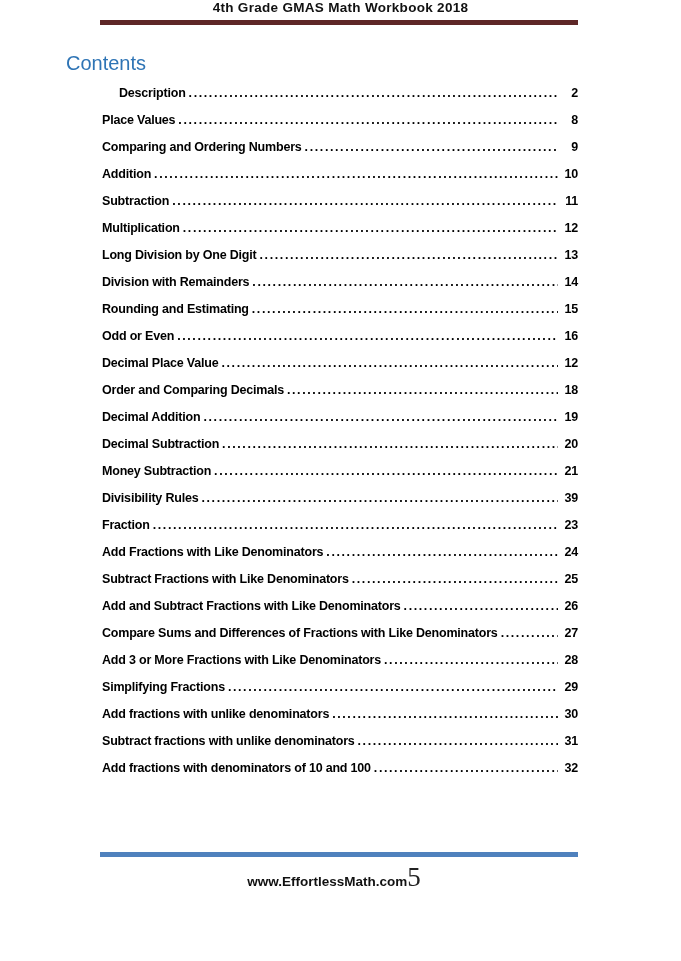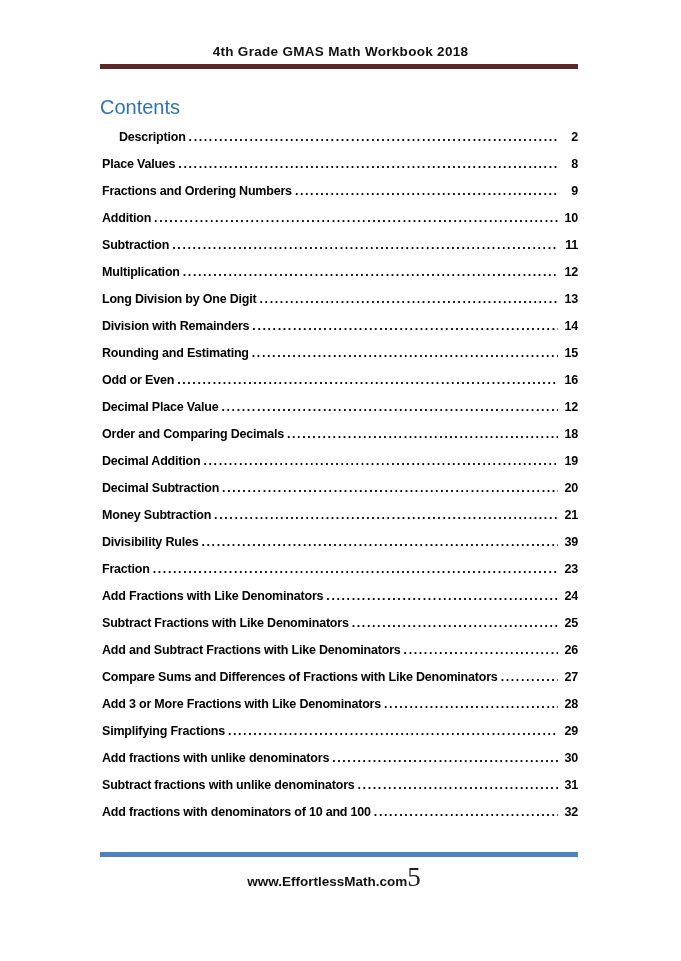--- a/index.html
+++ b/index.html
@@ -8,34 +8,33 @@
     position: relative;
     width: 681px;
     height: 961px;
     background: #ffffff;
     font-family: "Liberation Sans", sans-serif;
     color: #111111;
     overflow: hidden;
     margin: 0 auto;
   }
   .header-title {
-    padding-top: 44px;
     text-align: center;
     font-weight: bold;
     font-size: 13.5px;
     letter-spacing: 0.3px;
     color: #111111;
   }
   .header-rule {
     margin: 5px 103px 0 100px;
     height: 5px;
     background: #5e2727;
   }
   .contents-heading {
-    margin: 26px 103px 0 100px;
+    margin: 26px 103px 0 66px;
     font-size: 20px;
     line-height: 24px;
     color: #2e74b5;
   }
   .toc-list {
     margin: 5px 103px 12px 102px;
   }
   .toc-row {
     display: flex;
     align-items: baseline;
@@ -107,21 +106,21 @@
         <span class="toc-label">Description</span>
         <span class="leader">....................................................................................................................................................................................................................................................................</span>
         <span class="toc-page">2</span>
       </div>
       <div class="toc-row">
         <span class="toc-label">Place Values</span>
         <span class="leader">....................................................................................................................................................................................................................................................................</span>
         <span class="toc-page">8</span>
       </div>
       <div class="toc-row">
-        <span class="toc-label">Fractions and Ordering Numbers</span>
+        <span class="toc-label">Comparing and Ordering Numbers</span>
         <span class="leader">....................................................................................................................................................................................................................................................................</span>
         <span class="toc-page">9</span>
       </div>
       <div class="toc-row">
         <span class="toc-label">Addition</span>
         <span class="leader">....................................................................................................................................................................................................................................................................</span>
         <span class="toc-page">10</span>
       </div>
       <div class="toc-row">
         <span class="toc-label">Subtraction</span>

